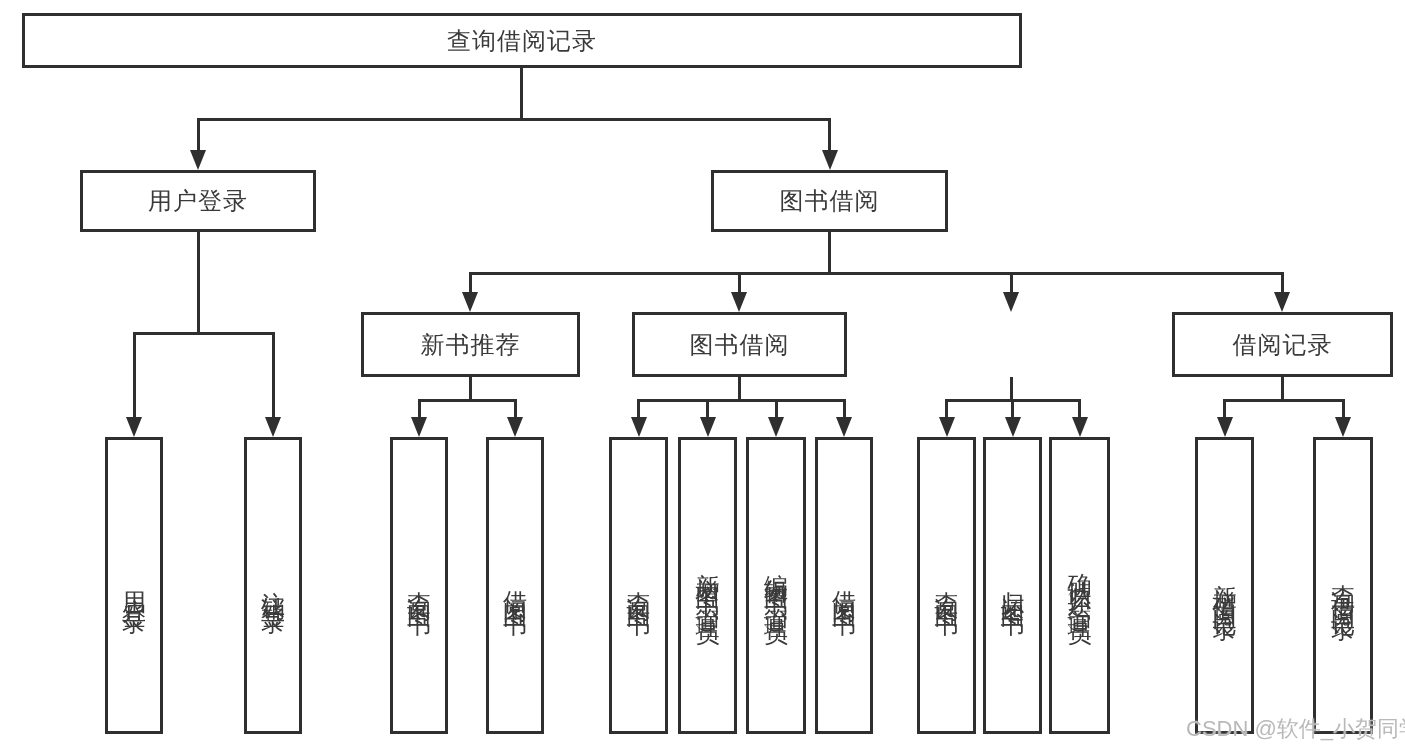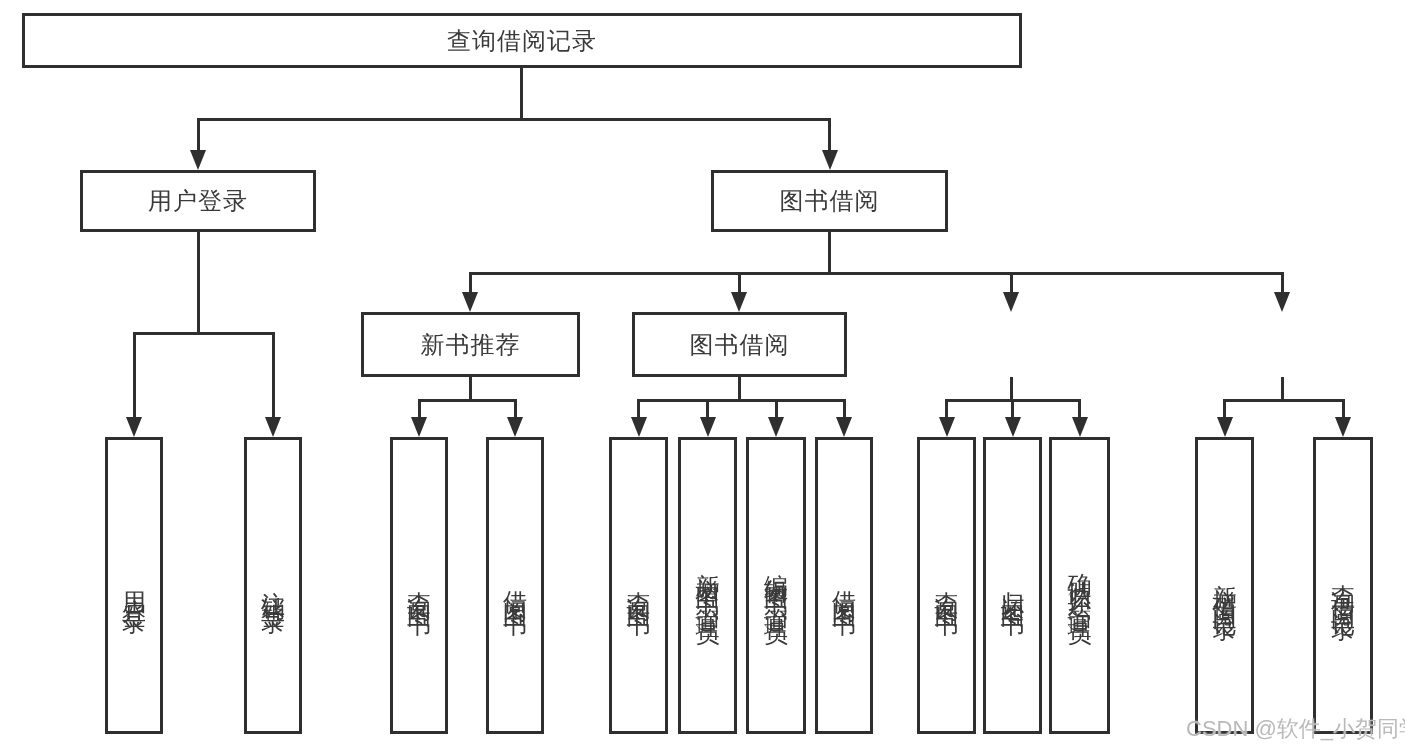--- a/index.html
+++ b/index.html
@@ -128,20 +128,23 @@
   <div class="node h" style="left:711px; top:170px; width:237px; height:62px">
     <span class="lbl">图书借阅</span>
   </div>
 
   <div class="node h" style="left:361px; top:312px; width:219px; height:65px">
     <span class="lbl">新书推荐</span>
   </div>
   <div class="node h" style="left:632px; top:312px; width:215px; height:65px">
     <span class="lbl">图书借阅</span>
   </div>
+  <div class="node h" style="left:1172px; top:312px; width:221px; height:65px">
+    <span class="lbl">借阅记录</span>
+  </div>
 
   <div class="node v" style="left:105px; top:437px; width:58px; height:297px">
     <span class="lbl">用户登录</span>
   </div>
   <div class="node v" style="left:244px; top:437px; width:58px; height:297px">
     <span class="lbl">注销登录</span>
   </div>
 
   <div class="node v" style="left:390px; top:437px; width:58px; height:297px">
     <span class="lbl">查询图书</span>

